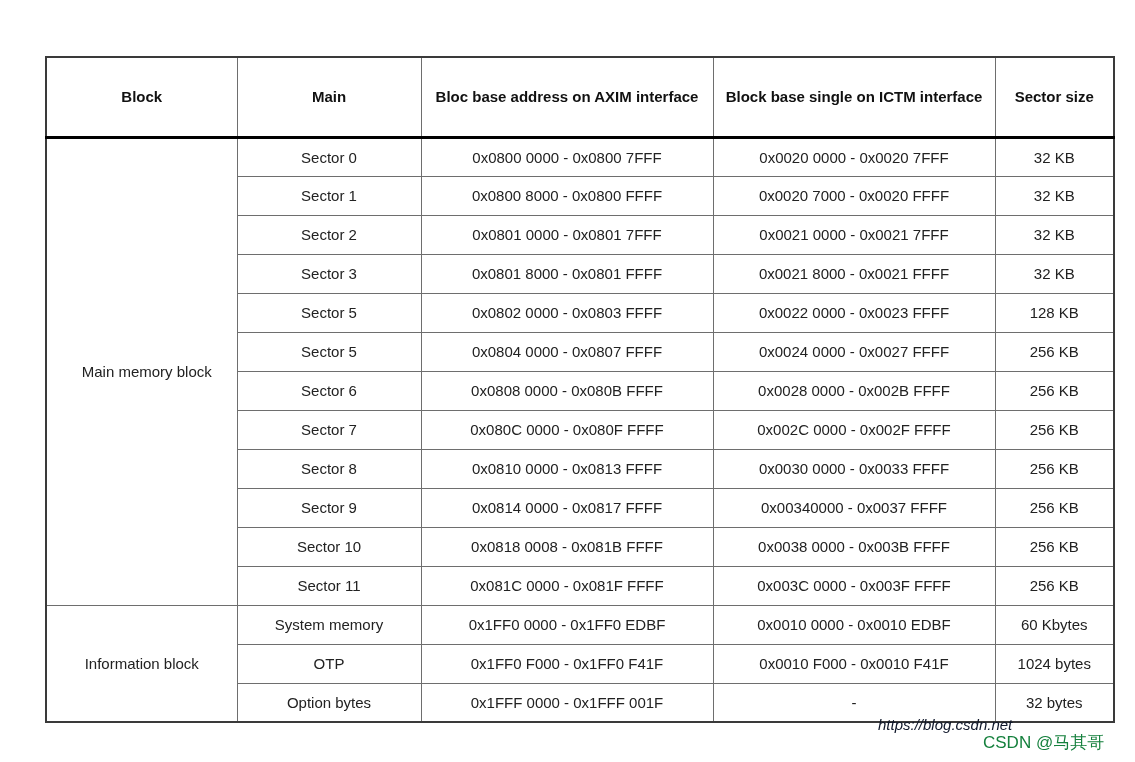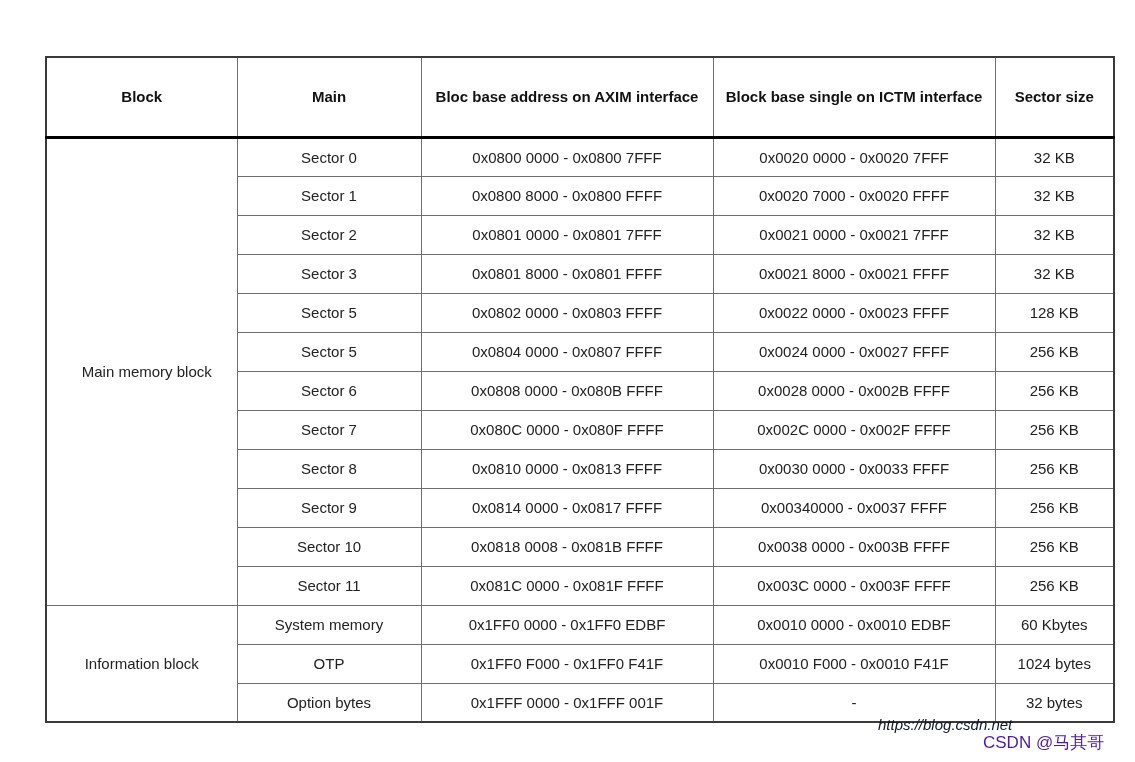--- a/index.html
+++ b/index.html
@@ -82,21 +82,21 @@
     font-style: italic;
     color: #0f172a;
     white-space: nowrap;
     pointer-events: none;
   }
   .watermark-handle {
     position: absolute;
     top: 731px;
     left: 983px;
     font-size: 17px;
-    color: #4c1d95;
+    color: #15803d;
     white-space: nowrap;
     pointer-events: none;
   }
 </style>
 </head>
 <body>
 
 <div class="page">
 
 

